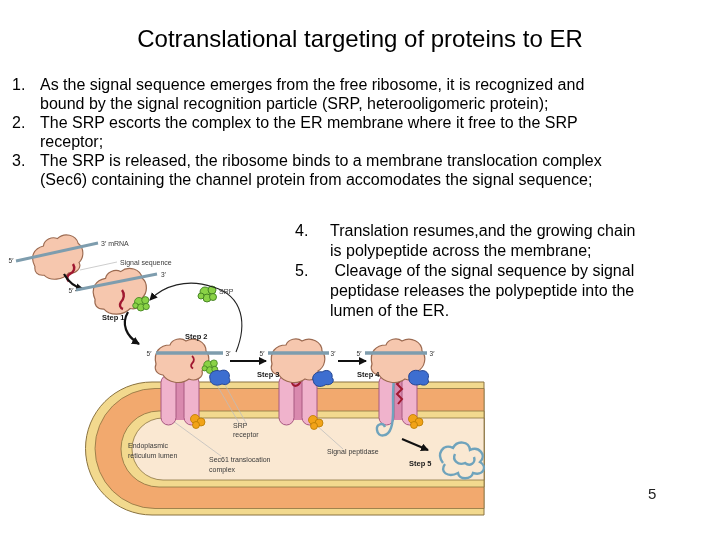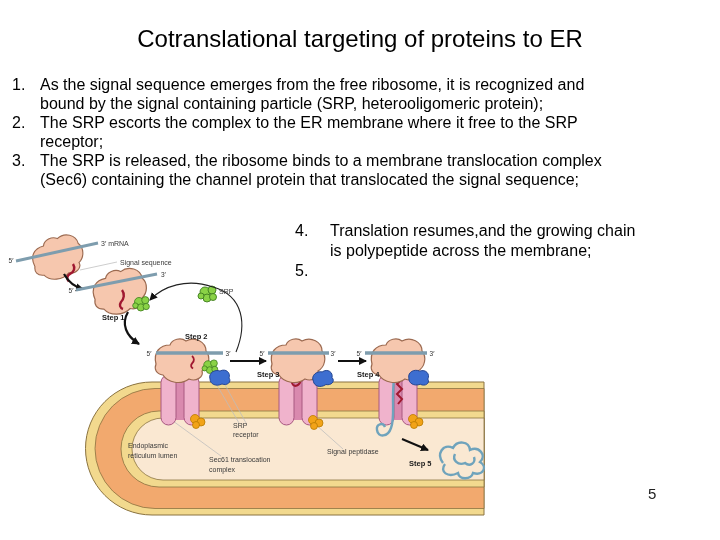--- a/index.html
+++ b/index.html
@@ -24,42 +24,45 @@
 <body>
 
 <div class="slide">
 
   <div class="title">Cotranslational targeting of proteins to ER</div>
 
   <div class="list list-left">
     <div class="row">
       <span class="num">1.</span>
       <span class="txt">As the signal sequence emerges from the free ribosome, it is recognized and
-bound by the signal containing particle (SRP, heterooligomeric protein);</span>
+bound by the signal recognition particle (SRP, heterooligomeric protein);</span>
     </div>
     <div class="row">
       <span class="num">2.</span>
       <span class="txt">The SRP escorts the complex to the ER membrane where it free to the SRP
 receptor;</span>
     </div>
     <div class="row">
       <span class="num">3.</span>
       <span class="txt">The SRP is released, the ribosome binds to a membrane translocation complex
-(Sec6) containing the channel protein that translocated the signal sequence;</span>
+(Sec6) containing the channel protein from accomodates the signal sequence;</span>
     </div>
   </div>
 
   <div class="list list-right">
     <div class="row">
       <span class="num">4.</span>
       <span class="txt">Translation resumes,and the growing chain
 is polypeptide across the membrane;</span>
     </div>
     <div class="row">
       <span class="num">5.</span>
+      <span class="txt">&nbsp;Cleavage of the signal sequence by signal
+peptidase releases the polypeptide into the
+lumen of the ER.</span>
     </div>
   </div>
 
   <svg style="position:absolute;left:0;top:230px;" width="500" height="290" viewBox="0 0 500 290">
     <defs>
       <marker id="ah" markerUnits="userSpaceOnUse" markerWidth="9" markerHeight="9" refX="7" refY="4" orient="auto">
         <path d="M0 0 L8 4 L0 8 Z" fill="#111"></path>
       </marker>
       <path id="riboP" d="M -26 4 C -29 -8 -22 -15 -12 -15 C -10 -21 -1 -23 4 -19 C 13 -24 24 -18 24 -9 C 29 -3 27 7 20 11 C 22 17 14 22 7 19 C -1 25 -14 23 -19 15 C -26 14 -28 9 -26 4 Z"></path>
       <g id="srpC">

